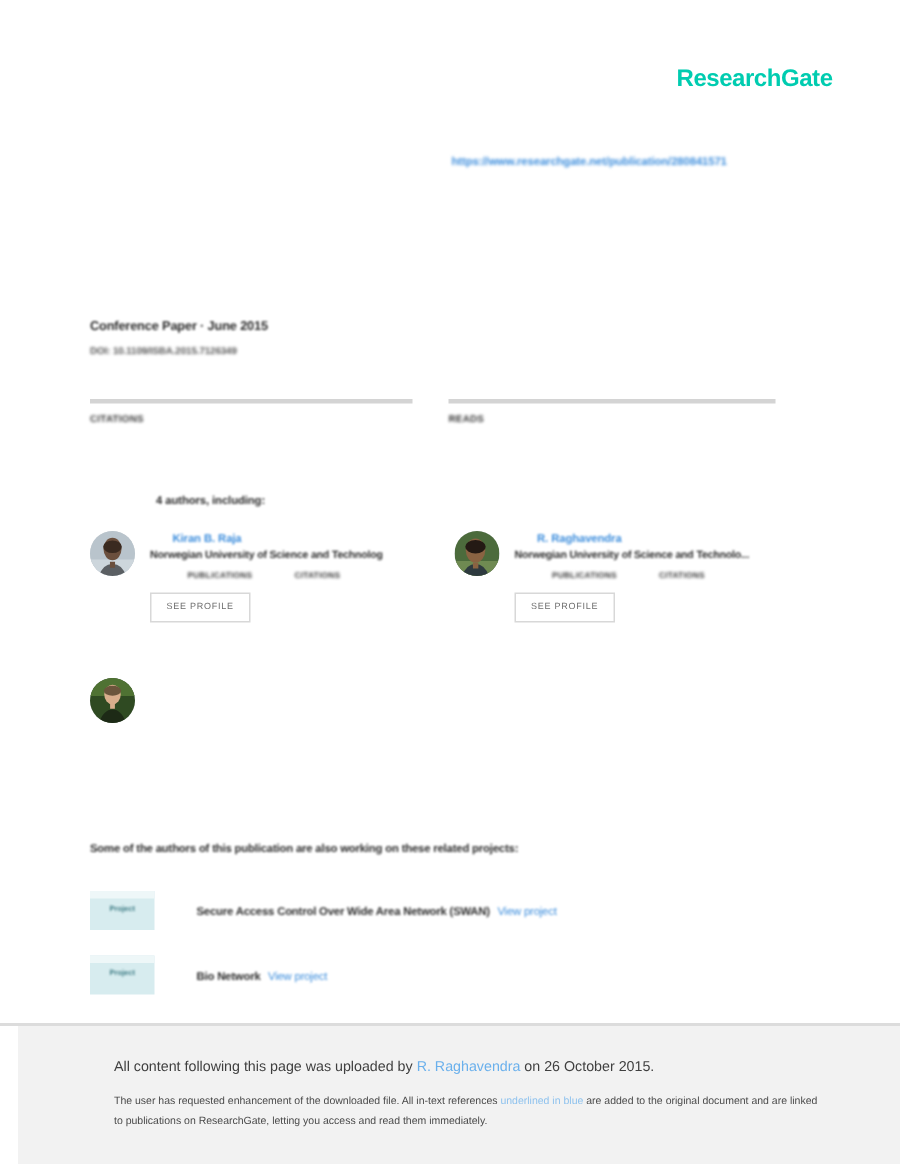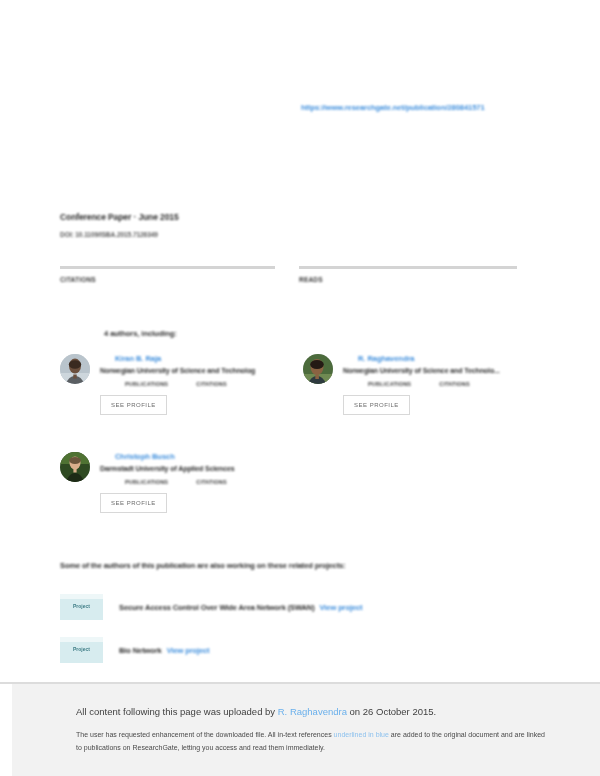--- a/index.html
+++ b/index.html
@@ -223,32 +223,32 @@
     position: absolute;
     left: 0; right: 0;
     top: 9px;
     text-align: center;
     font-size: 5px;
     font-weight: bold;
     color: #3f7d86;
     filter: blur(0.7px);
   }
   .project-title {
-    margin-left: 16px;
+    margin-left: 28px;
     font-size: 7.5px;
     font-weight: bold;
     color: #2b2b2b;
     letter-spacing: -0.1px;
     white-space: nowrap;
     filter: blur(0.85px);
   }
   .project-link {
     margin-left: 5px;
     font-size: 7.5px;
-    font-weight: bold;
+    font-weight: normal;
     color: #3c8ddc;
     letter-spacing: -0.1px;
     white-space: nowrap;
     filter: blur(0.85px);
   }
 
   
   .footer-divider {
     position: absolute;
     left: 0;
@@ -283,20 +283,21 @@
     line-height: 13px;
     color: #4a4a4a;
   }
   .footer-note .n-link { color: #8ec2ee; }
 </style>
 </head>
 <body>
 
 <div class="page">
 
+  <div class="rg-logo">ResearchGate</div>
 
   <div class="rg-url">https://www.researchgate.net/publication/280841571</div>
 
   <div class="meta-type">Conference Paper · June 2015</div>
   <div class="meta-doi">DOI: 10.1109/ISBA.2015.7126349</div>
 
   <div class="stat-col left">
     <div class="stat-rule"></div>
     <div class="stat-label">CITATIONS</div>
     <div class="stat-value">8</div>
@@ -357,29 +358,20 @@
     <div class="author-avatar">
       <svg class="avatar-art" viewBox="0 0 30 30">
         <rect width="30" height="30" fill="#2f4a22"></rect>
         <rect x="0" y="0" width="30" height="12" fill="#4f7233"></rect>
         <ellipse cx="15" cy="11" rx="5.5" ry="6.5" fill="#d9ae8c"></ellipse>
         <ellipse cx="15" cy="8.5" rx="5.8" ry="3.4" fill="#6b553c"></ellipse>
         <path d="M6 30 q3 -9 9 -9 q6 0 9 9 z" fill="#1d2a16"></path>
         <rect x="13.4" y="16.5" width="3.2" height="4" fill="#d9ae8c"></rect>
       </svg>
     </div>
-    <div class="author-body">
-      <div class="author-name">Christoph Busch</div>
-      <div class="author-affil">Darmstadt University of Applied Sciences</div>
-      <div class="author-stats">
-        <span class="author-stat-label">PUBLICATIONS</span>
-        <span class="author-stat-label">CITATIONS</span>
-      </div>
-      <div class="see-profile">SEE PROFILE</div>
-    </div>
   </div>
 
   <div class="projects-heading">Some of the authors of this publication are also working on these related projects:</div>
 
   <div class="project-row p0">
     <div class="project-thumb">
       <div class="project-thumb-label">Project</div>
     </div>
     <div class="project-title">Secure Access Control Over Wide Area Network (SWAN)</div>
     <div class="project-link">View project</div>

